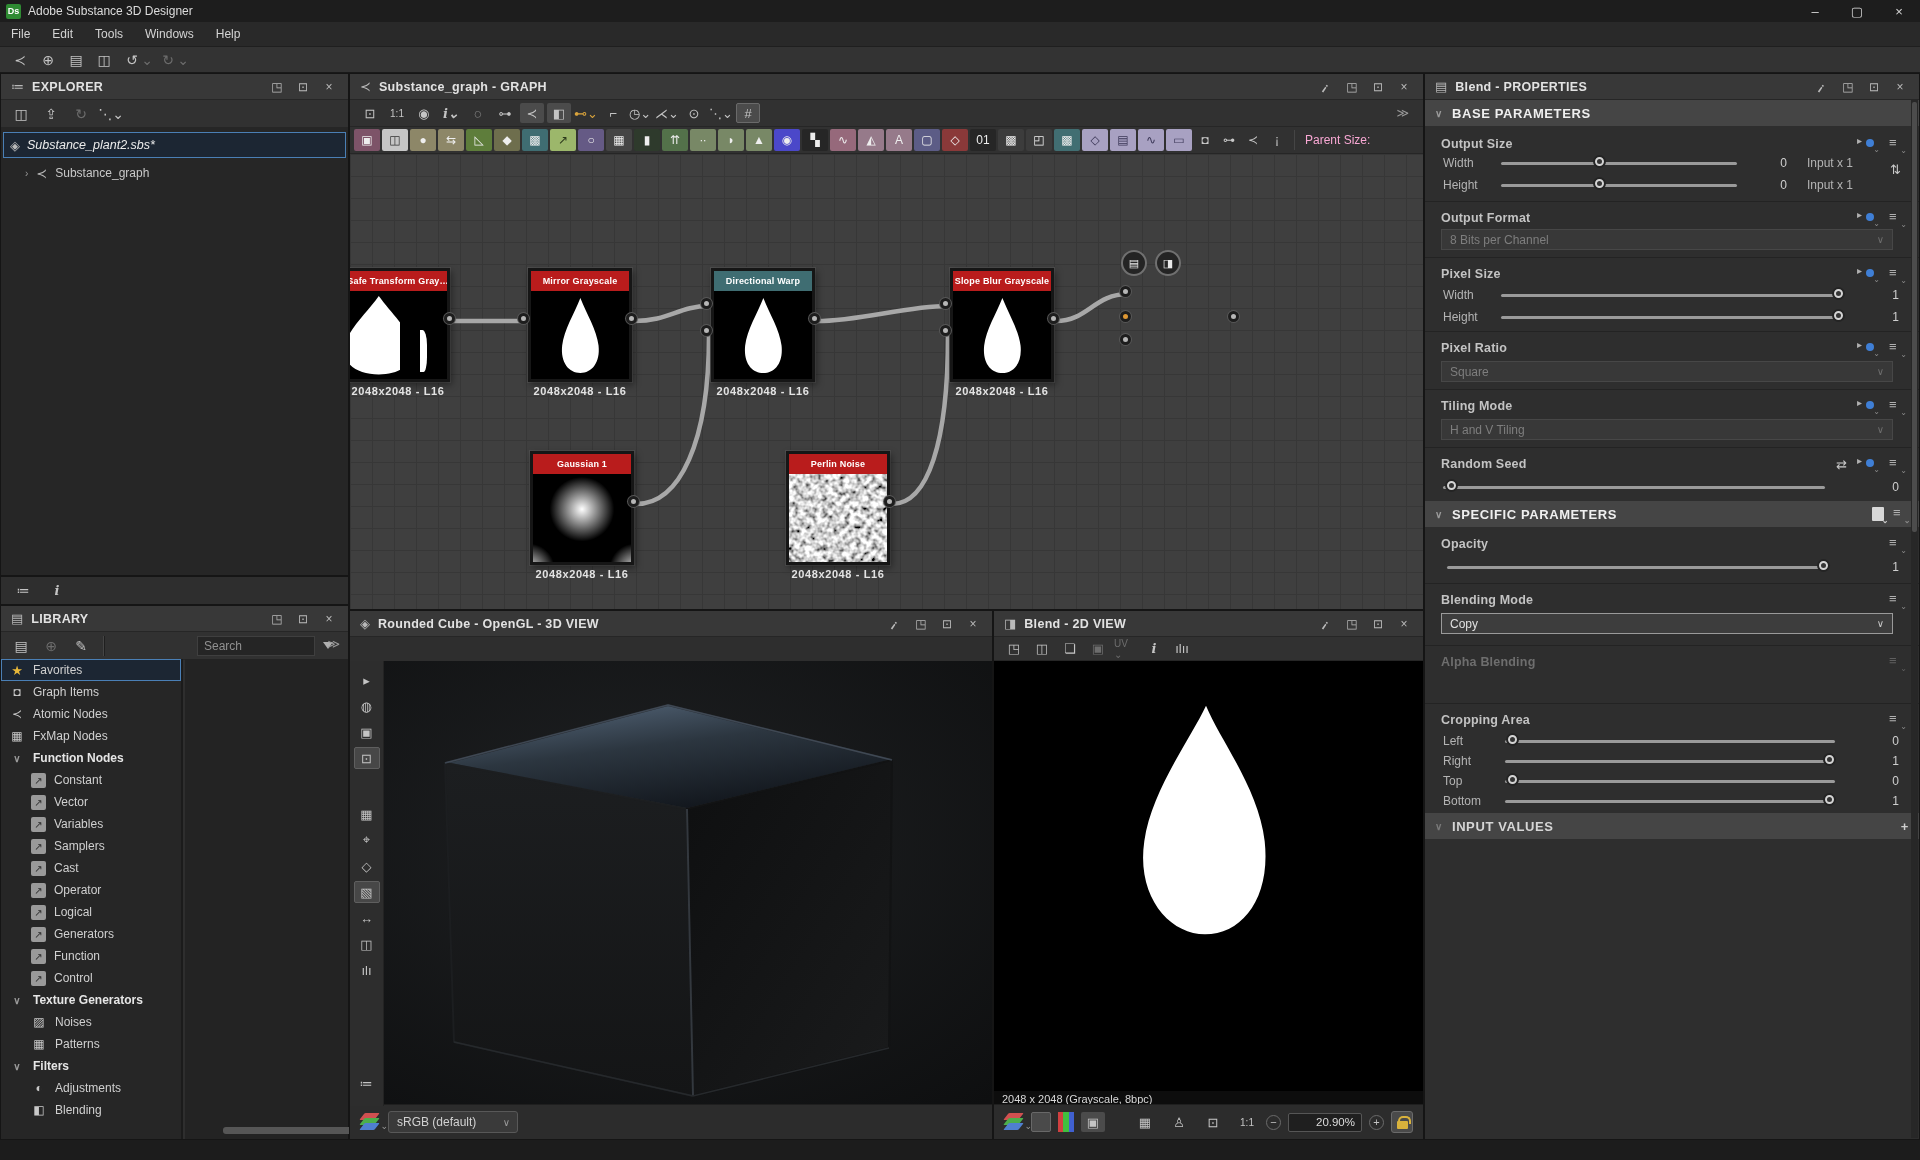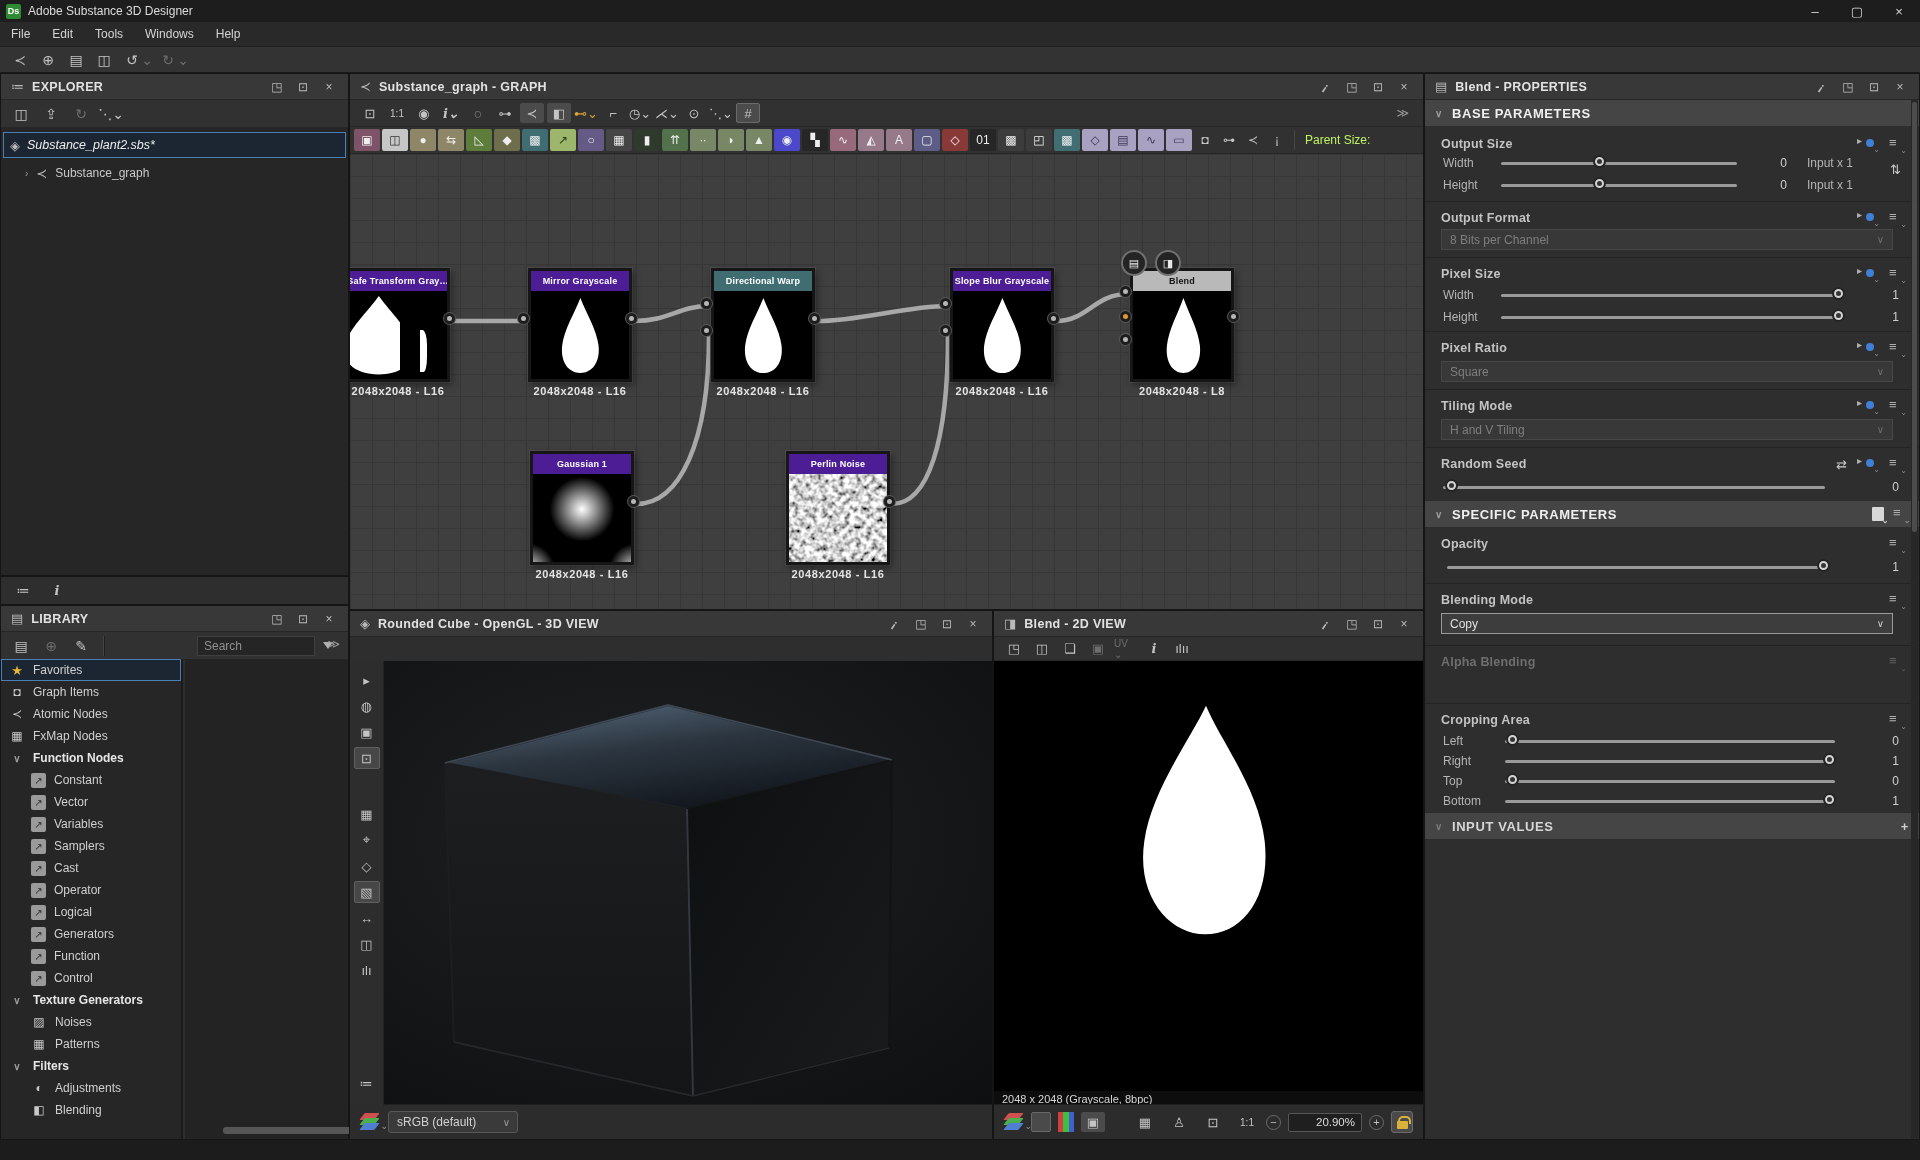--- a/index.html
+++ b/index.html
@@ -65,21 +65,21 @@
 #gt1{position:absolute;left:0;top:26px;right:0;height:27px;background:#313131;border-bottom:1px solid #262626;display:flex;align-items:center;gap:3px;padding:0 8px}
 #gt2{position:absolute;left:0;top:53px;right:0;height:27px;background:#313131;border-bottom:1px solid #262626;display:flex;align-items:center;gap:2px;padding:0 4px}
 .cico{display:inline-flex;align-items:center;justify-content:center;width:26px;height:22px;border-radius:2px;font-size:12px;color:#eee;flex:none}
 .cico.plain{background:none !important;color:#c9c9c9;width:22px}
 .more{color:#9a9a9a;font-size:12px;padding:0 6px}
 #gcanvas{position:absolute;left:0;top:80px;right:0;bottom:0;overflow:hidden;background-color:#3f3f3f;
  background-image:linear-gradient(#373737 1px,transparent 1px),linear-gradient(90deg,#373737 1px,transparent 1px);background-size:22px 22px}
 #wires{position:absolute;left:0;top:0;width:100%;height:100%}
 .node{position:absolute;width:104px;border:3px solid #161616;box-shadow:2px 3px 7px rgba(0,0,0,.4),0 0 0 1px #4d4d4d;background:#000}
 .nhead{height:20px;display:flex;align-items:center;justify-content:center;font-size:9px;font-weight:bold;color:#fff;letter-spacing:.2px;white-space:nowrap;overflow:hidden}
-.nhead.red{background:#4c1d95}
+.nhead.red{background:#b91c1c}
 .nhead.teal{background:#3f6d72}
 .nhead.selhead{background:#b9b9b9;color:#141414}
 .nbody{position:relative;height:88px;background:#000;overflow:hidden}
 .pvd{position:absolute;left:18%;top:5%;width:64%;height:92%;fill:#fff}
 .nlabel{position:absolute;left:-22px;right:-22px;top:114px;text-align:center;font-weight:bold;font-size:11px;color:#e3e3e3;letter-spacing:.6px;white-space:nowrap}
 .port{position:absolute;width:11px;height:11px;border:3px solid #1d1d1d;border-radius:50%;background:#b6b6b6;box-shadow:0 0 0 1px #585858;z-index:5}
 .port.orange{background:#dd9733}
 .nodebtn{position:absolute;width:26px;height:26px;border-radius:50%;background:#242424;border:2px solid #707070;color:#e8e8e8;display:flex;align-items:center;justify-content:center;font-size:11px;z-index:6}
 
 .vmenu{position:absolute;left:0;top:26px;right:0;height:24px;background:#313131;border-bottom:1px solid #262626;display:flex;align-items:center;gap:4px;padding-left:8px}
@@ -446,21 +446,21 @@
           <span class="cico" style="background: rgb(168, 161, 194); color: rgb(58, 54, 86);">◇</span>
           <span class="cico" style="background: rgb(168, 161, 194); color: rgb(58, 54, 86);">▤</span>
           <span class="cico" style="background: rgb(168, 161, 194); color: rgb(58, 54, 86);">∿</span>
           <span class="cico" style="background: rgb(168, 161, 194); color: rgb(58, 54, 86);">▭</span>
           <span class="cico plain">◘</span>
           <span class="cico plain">⊶</span>
           <span class="cico plain">≺</span>
           <span class="cico plain pinrot">¡</span>
         </span>
       <span class="divline"></span>
-      <span style="color:#bef264;padding-left:4px;white-space:nowrap">Parent Size:</span>
+      <span style="color:#f9a8d4;padding-left:4px;white-space:nowrap">Parent Size:</span>
       <span class="more" style="margin-left:64px">≫</span>
       <span class="divline"></span>
       <span style="color:#c9c9c9">⊶⊷</span>
       <span class="more">≫</span>
     </div>
 
     <div id="gcanvas">
       <svg id="wires">
         <g fill="none" stroke="#a8a8a8" stroke-width="4.5" stroke-linecap="round">
           <path d="M102 167 H176"></path>
@@ -507,29 +507,20 @@
       <div class="node" style="left:600px;top:114px">
         <div class="nhead red">Slope Blur Grayscale</div>
         <div class="nbody">
           <svg class="pvd" viewBox="0 0 100 112" preserveAspectRatio="none">
               <use href="#dropshape"></use>
             </svg>
         </div>
         <div class="nlabel">2048x2048 - L16</div>
       </div>
 
-      <div class="node" style="left:780px;top:114px">
-        <div class="nhead selhead">Blend</div>
-        <div class="nbody">
-          <svg class="pvd" style="left:22%;width:58%" viewBox="0 0 100 112" preserveAspectRatio="none">
-              <use href="#dropshape"></use>
-            </svg>
-        </div>
-        <div class="nlabel">2048x2048 - L8</div>
-      </div>
 
       <div class="node" style="left:180px;top:297px">
         <div class="nhead red">Gaussian 1</div>
         <div class="nbody" style="background:
           radial-gradient(circle 34px at 50% 40%, #fff, rgba(255,255,255,0) 95%),
           radial-gradient(circle 34px at -4% 108%, rgba(255,255,255,.9), rgba(255,255,255,0) 75%),
           radial-gradient(circle 34px at 104% 108%, rgba(255,255,255,.9), rgba(255,255,255,0) 75%),#000"></div>
         <div class="nlabel">2048x2048 - L16</div>
       </div>
 

